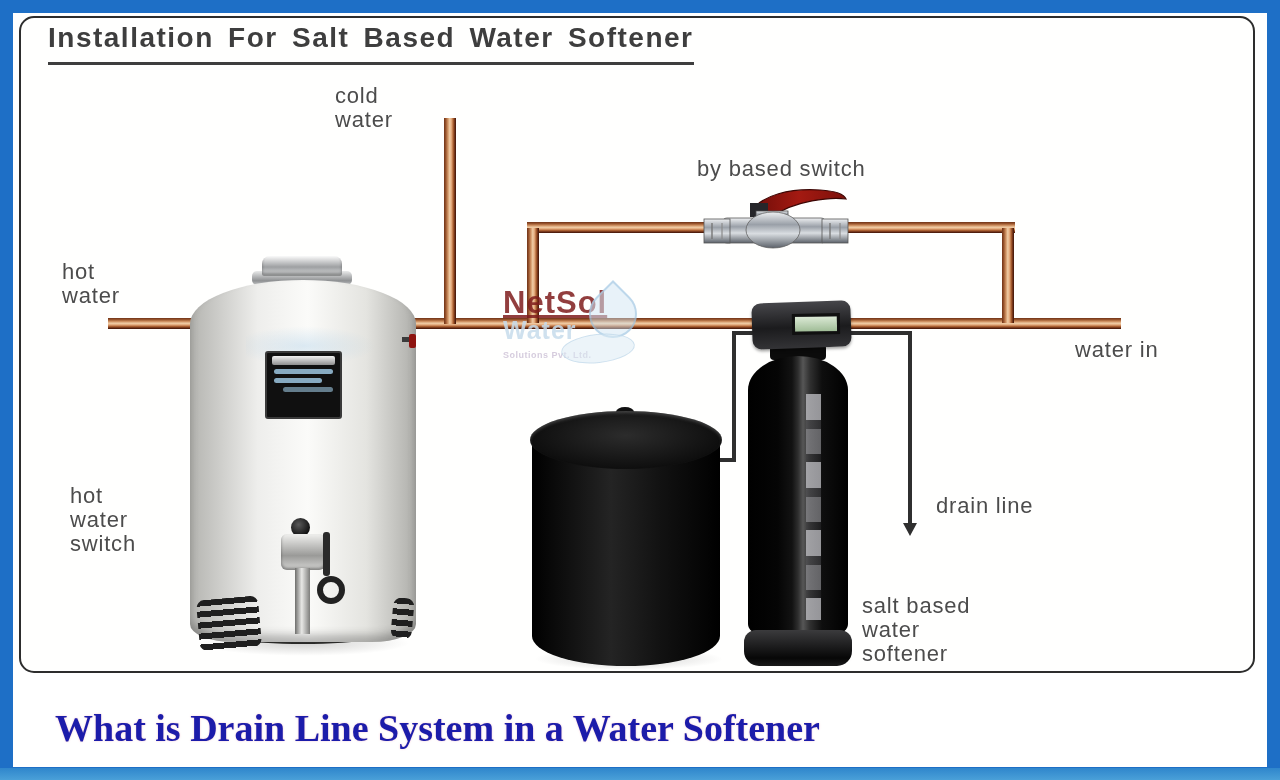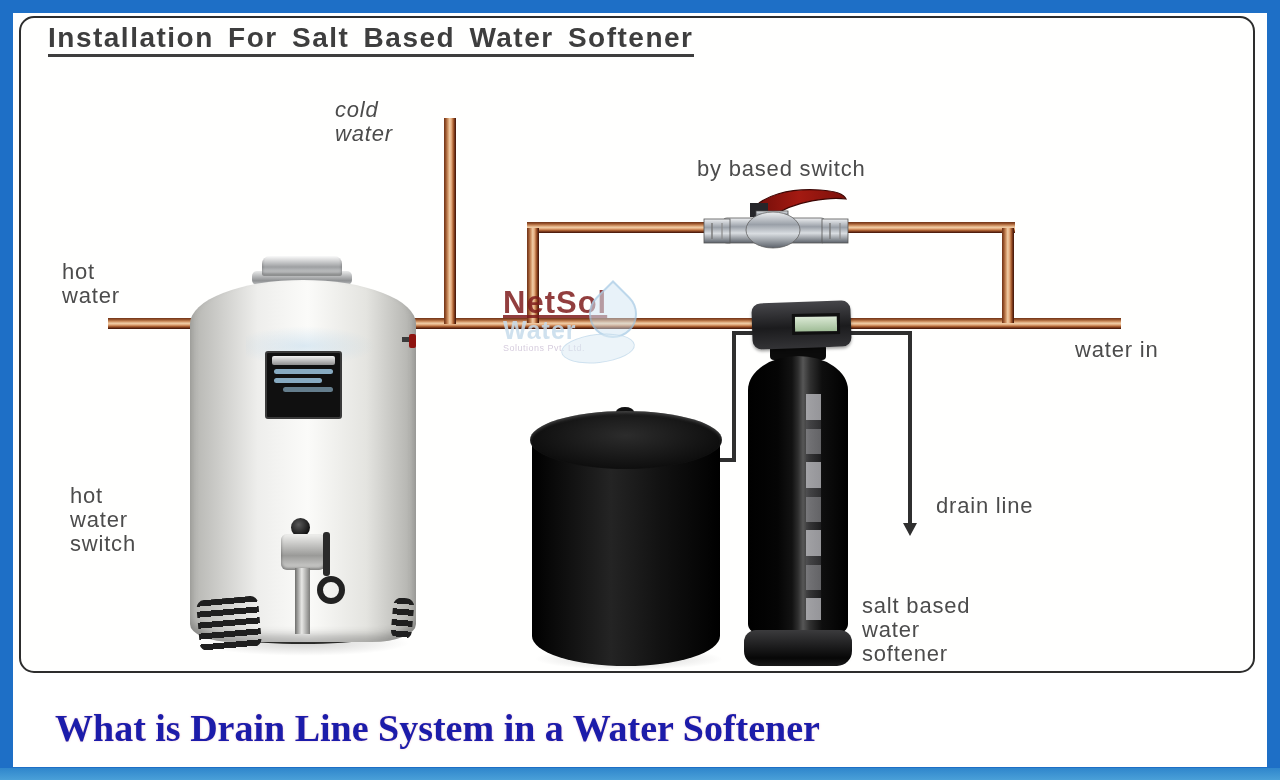--- a/index.html
+++ b/index.html
@@ -21,21 +21,21 @@
     position:absolute; left:19px; top:16px; width:1236px; height:657px;
     border:2px solid #2d2d2d; border-radius:15px; background:#fffffe;
     box-sizing:border-box; z-index:0;
   }
   .caption-strip { position:absolute; left:0; top:673px; width:1280px; height:95px; background:#ffffff; z-index:1; }
 
   
   .title {
     position:absolute; left:48px; top:22px; z-index:5;
     font-size:28px; font-weight:700; color:#3e3e3e; letter-spacing:1.5px; word-spacing:5px;
-    border-bottom:3px solid #3e3e3e; padding-bottom:0; display:inline-block;
+    border-bottom:3px solid #3e3e3e; padding-bottom:8px; display:inline-block;
   }
   .caption {
     position:absolute; left:55px; right:0; top:706px; text-align:left; z-index:12;
     font-family:"Liberation Serif", serif; font-weight:700; font-size:38px;
     color:#1c1caa; text-shadow:0 0 2px rgba(240,150,170,.55);
   }
 
   
   .pipe-h {
     position:absolute; height:11px; z-index:2;
@@ -156,21 +156,21 @@
     background:linear-gradient(180deg,#3b3b3d,#070707 78%,#1a1a1a);
   }
   
   .floor-shadow { position:absolute; border-radius:50%; z-index:1;
     background:radial-gradient(ellipse, rgba(90,90,90,.28), rgba(255,255,255,0) 70%); }
 
   
   .watermark { position:absolute; left:503px; top:288px; width:200px; height:94px; z-index:4; opacity:.85; }
   .wm-name  { font-size:31px; font-weight:700; color:#7f1d1d; letter-spacing:1px; line-height:30px;text-decoration:underline; }
   .wm-name2 { font-size:25px; font-weight:700; color:#c7dcec; letter-spacing:1px; line-height:25px; }
-  .wm-tag   { font-size:9px; color:#cfc4d8; letter-spacing:.5px; }
+  .wm-tag   { font-size:9px; color:#cfc4d8; margin-top:7px; letter-spacing:.5px;font-weight:bold; }
   .wm-drop {
     position:absolute; left:86px; top:2px; width:44px; height:44px;
     background:rgba(205,227,242,.55); border:2px solid rgba(150,192,222,.65);
     border-radius:0 50% 50% 50%; transform:rotate(45deg);
   }
   .wm-lens {
     position:absolute; left:58px; top:46px; width:72px; height:27px; border-radius:50%;
     background:rgba(214,231,243,.55); border:1px solid rgba(168,200,226,.55); transform:rotate(-6deg);
   }
 </style>
@@ -274,21 +274,21 @@
   </div>
 
   <div class="watermark">
     <div class="wm-name">NetSol</div>
     <div class="wm-name2">Water</div>
     <div class="wm-tag">Solutions Pvt. Ltd.</div>
     <div class="wm-drop"></div>
     <div class="wm-lens"></div>
   </div>
 
-  <div class="lbl" style="left:335px; top:98px;font-style:italic;">
+  <div class="lbl" style="left:335px; top:84px;">
     <div>cold</div>
     <div>water</div>
   </div>
   <div class="lbl" style="left:62px; top:260px;">
     <div>hot</div>
     <div>water</div>
   </div>
   <div class="lbl" style="left:70px; top:484px;">
     <div>hot</div>
     <div>water</div>

